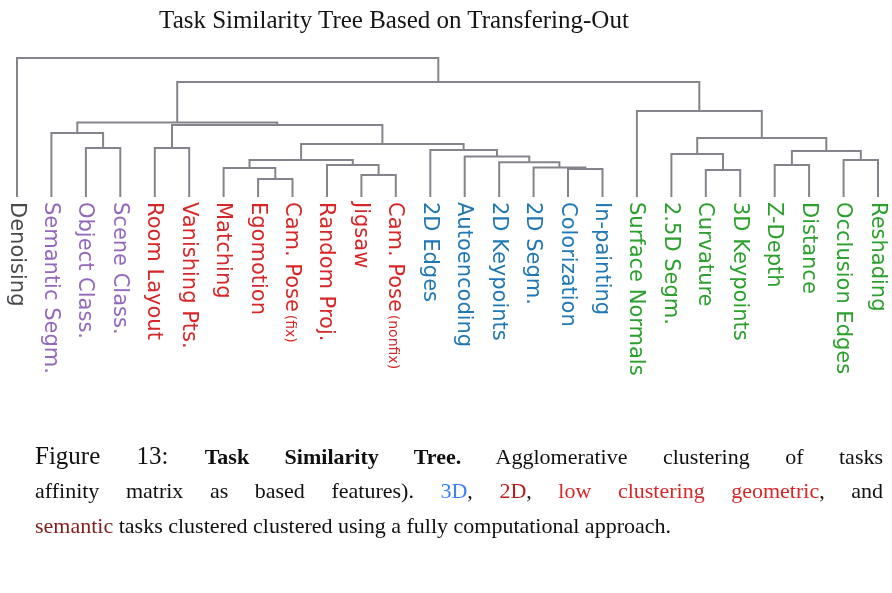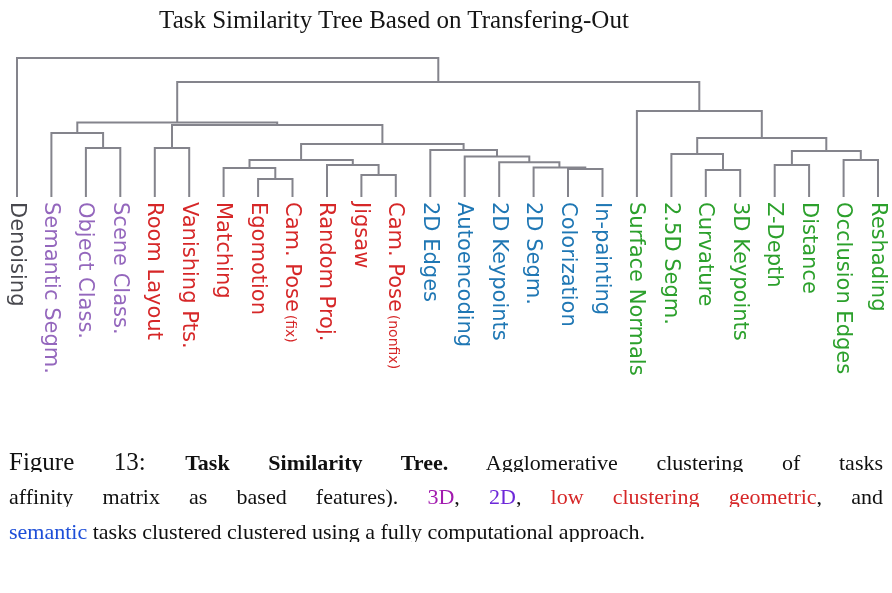--- a/index.html
+++ b/index.html
@@ -7,21 +7,21 @@
        font-family:"Liberation Serif", serif;}
   #title{position:absolute;left:0;top:6px;width:788px;text-align:center;
          font-size:25px;color:#151515;letter-spacing:0px;}
   #tree-svg{position:absolute;left:0;top:0;}
   .leaf-label{position:absolute;transform-origin:0 0;transform:rotate(90deg);
               white-space:nowrap;font-family:"DejaVu Sans","Liberation Sans",sans-serif;
               font-size:21px;line-height:21px;height:21px;font-weight:normal;}
   .leaf-label .sfx{font-size:14px;}
   #caption{position:absolute;left:9px;top:437px;width:874px;
            font-size:22px;color:#101010;}
-  .cap-line{text-align:justify;line-height:50px;height:35px;overflow:hidden;}
+  .cap-line{text-align:justify;line-height:38px;height:35px;overflow:hidden;margin-left:26px;}
   .cap-line.j::after{content:"";display:inline-block;width:100%;}
   .figlabel{font-size:25px;}
   .capbold{font-weight:bold;}
 </style>
 </head>
 <body>
 
 <div id="fig">
   <div id="title">Task Similarity Tree Based on Transfering-Out</div>
   <svg id="tree-svg" width="892" height="210" viewBox="0 0 892 210">
@@ -50,16 +50,16 @@
       <div class="leaf-label" style="left: 681.86px; top: 202px; color: rgb(44, 160, 44);"><span>2.5D Segm.</span></div>
       <div class="leaf-label" style="left: 716.3px; top: 202px; color: rgb(44, 160, 44);"><span>Curvature</span></div>
       <div class="leaf-label" style="left: 750.74px; top: 202px; color: rgb(44, 160, 44);"><span>3D Keypoints</span></div>
       <div class="leaf-label" style="left: 785.18px; top: 202px; color: rgb(44, 160, 44);"><span>Z-Depth</span></div>
       <div class="leaf-label" style="left: 819.62px; top: 202px; color: rgb(44, 160, 44);"><span>Distance</span></div>
       <div class="leaf-label" style="left: 854.06px; top: 202px; color: rgb(44, 160, 44);"><span>Occlusion Edges</span></div>
       <div class="leaf-label" style="left: 888.5px; top: 202px; color: rgb(44, 160, 44);"><span>Reshading</span></div>
     </div>
   <div id="caption">
       <div class="cap-line j"><span class="figlabel">Figure 13: </span><span class="capbold">Task Similarity Tree.</span><span>  Agglomerative clustering of tasks</span></div>
-      <div class="cap-line j"><span>affinity matrix as based features). </span><span style="color: #a21caf;">3D</span><span>, </span><span style="color: #6d28d9;">2D</span><span>, </span><span style="color: rgb(214, 39, 40);">low clustering geometric</span><span>, and</span></div>
-      <div class="cap-line"><span style="color: #1d4ed8;">semantic</span><span> tasks clustered clustered using a fully computational approach.</span></div>
+      <div class="cap-line j"><span>affinity matrix as based features). </span><span style="color: #3b82f6;">3D</span><span>, </span><span style="color: #b91c1c;">2D</span><span>, </span><span style="color: rgb(214, 39, 40);">low clustering geometric</span><span>, and</span></div>
+      <div class="cap-line"><span style="color: #7f1d1d;">semantic</span><span> tasks clustered clustered using a fully computational approach.</span></div>
     </div>
 </div>
 
 </body></html>

